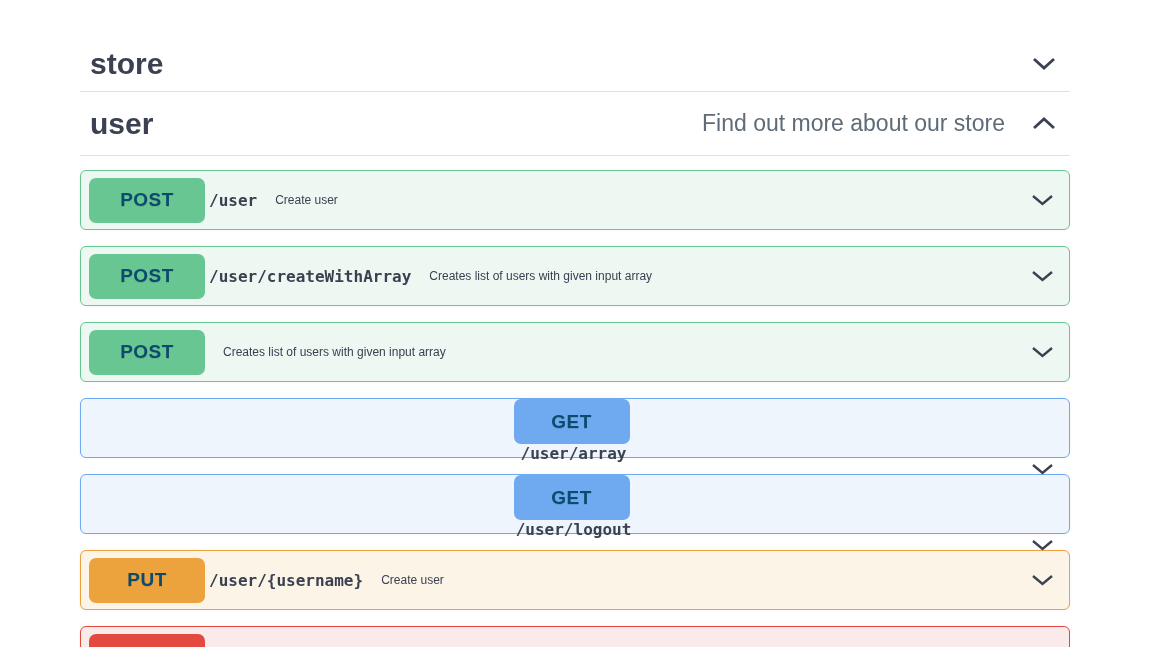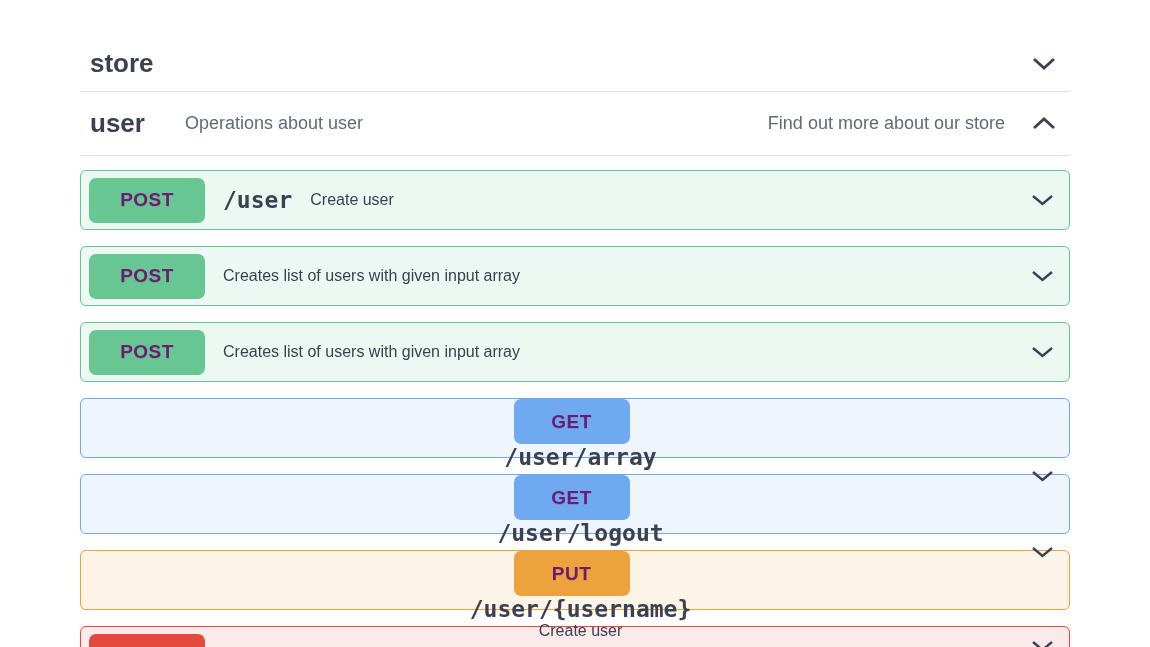--- a/index.html
+++ b/index.html
@@ -25,34 +25,34 @@
   .tag-header {
     display: flex;
     align-items: center;
     border-bottom: 1px solid var(--divider);
     padding: 0 14px 0 10px;
     cursor: pointer;
   }
   .tag-header.store { height: 56px; }
   .tag-header.user  { height: 64px; }
   .tag-name {
-    font-size: 26px;
+    font-size: 30px;
     font-weight: 700;
     color: var(--text-dark);
     margin: 0;
     width: 95px;
     flex: 0 0 auto;
   }
   .tag-desc {
     font-size: 18px;
     color: var(--text-gray);
   }
   .spacer { flex: 1; }
   .tag-link {
-    font-size: 18px;
+    font-size: 23px;
     color: var(--text-gray);
     text-decoration: none;
     margin-right: 27px;
   }
   .chevron {
     display: inline-flex;
     align-items: center;
     justify-content: center;
     color: var(--text-dark);
     flex: 0 0 auto;
@@ -70,48 +70,48 @@
     box-shadow: 0 0 3px rgba(0,0,0,0.06);
     cursor: pointer;
   }
   .method-badge {
     width: 116px;
     height: 45px;
     border-radius: 7px;
     display: flex;
     align-items: center;
     justify-content: center;
-    color: #701a75;
+    color: #0c4a6e;
     font-weight: 700;
     font-size: 19px;
     letter-spacing: 0.5px;
     text-shadow: 0 1px 0 rgba(0,0,0,0.1);
     flex: 0 0 auto;
   }
   .op-path {
-    margin-left: 18px;
+    margin-left: 4px;
     font-family: "DejaVu Sans Mono", monospace;
     font-weight: 700;
-    font-size: 23px;
+    font-size: 16px;
     color: var(--text-dark);
     white-space: nowrap;
   }
   .op-summary {
     margin-left: 18px;
-    font-size: 16px;
+    font-size: 12px;
     color: var(--text-dark);
     white-space: nowrap;
   }
   .op-chevron { margin-left: auto; }
 
   .method-post   { background: var(--post-bg);   border-color: var(--post); }
   .method-post   .method-badge { background: var(--post); }
   .method-get    { background: var(--get-bg);    border-color: var(--get); flex-direction: column; }
   .method-get    .method-badge { background: var(--get); }
-  .method-put    { background: var(--put-bg);    border-color: var(--put); flex-direction: column; }
+  .method-put    { background: var(--put-bg);    border-color: var(--put); }
   .method-put    .method-badge { background: var(--put); }
   .method-delete { background: var(--delete-bg); border-color: var(--delete); }
   .method-delete .method-badge { background: var(--delete); }
 </style>
 </head>
 <body>
 
 <div class="content">
 
   <div class="tag-header store">
@@ -119,21 +119,20 @@
     <span class="spacer"></span>
     <span class="chevron">
       <svg width="24" height="13" viewBox="0 0 24 13">
           <path d="M2 2 L12 11 L22 2" fill="none" stroke="currentColor" stroke-width="2.8"></path>
         </svg>
     </span>
   </div>
 
   <div class="tag-header user">
     <h3 class="tag-name">user</h3>
-    <span class="tag-desc">Operations about user</span>
     <span class="spacer"></span>
     <a class="tag-link" href="#">Find out more about our store</a>
     <span class="chevron up">
       <svg width="24" height="13" viewBox="0 0 24 13">
           <path d="M2 2 L12 11 L22 2" fill="none" stroke="currentColor" stroke-width="2.8"></path>
         </svg>
     </span>
   </div>
 
   <div class="ops">
@@ -144,20 +143,21 @@
       <span class="op-summary">Create user</span>
       <span class="chevron op-chevron">
         <svg width="23" height="12" viewBox="0 0 23 12">
             <path d="M2 2 L11.5 10 L21 2" fill="none" stroke="currentColor" stroke-width="2.4"></path>
           </svg>
       </span>
     </div>
 
     <div class="op-row method-post">
       <span class="method-badge">POST</span>
+      <span class="op-path">/user/createWithArray</span>
       <span class="op-summary">Creates list of users with given input array</span>
       <span class="chevron op-chevron">
         <svg width="23" height="12" viewBox="0 0 23 12">
             <path d="M2 2 L11.5 10 L21 2" fill="none" stroke="currentColor" stroke-width="2.4"></path>
           </svg>
       </span>
     </div>
 
     <div class="op-row method-post">
       <span class="method-badge">POST</span>

